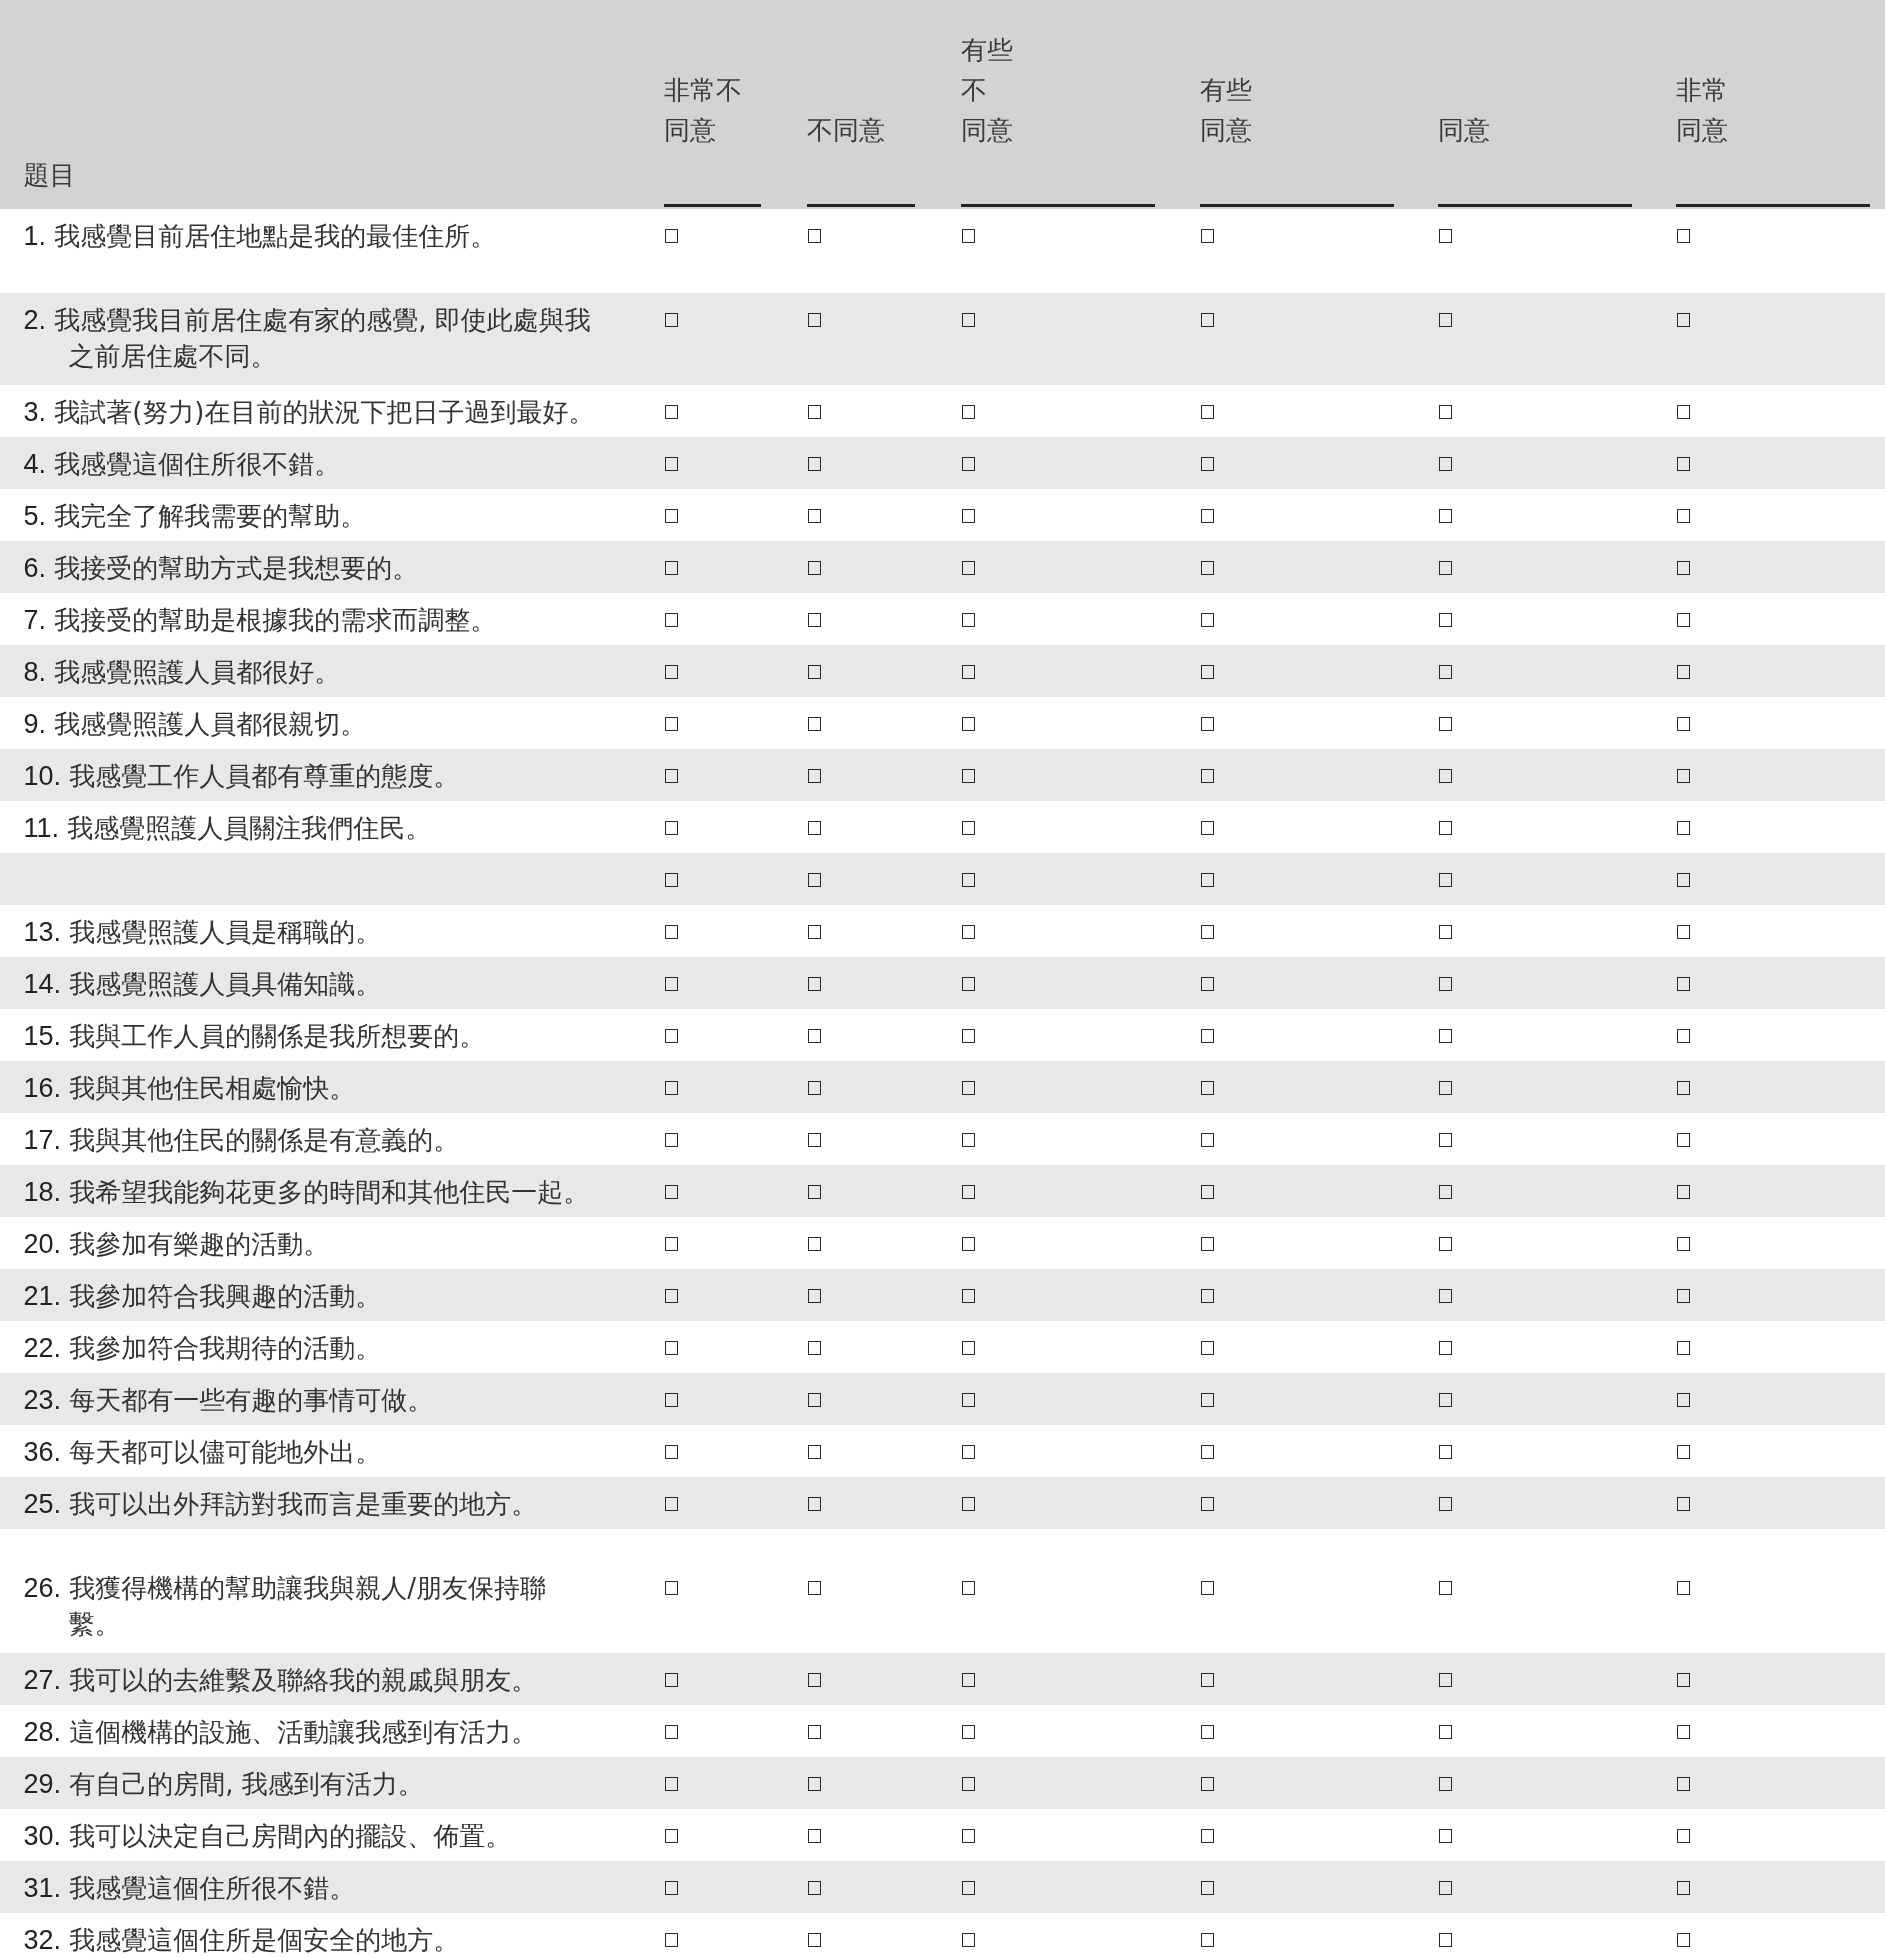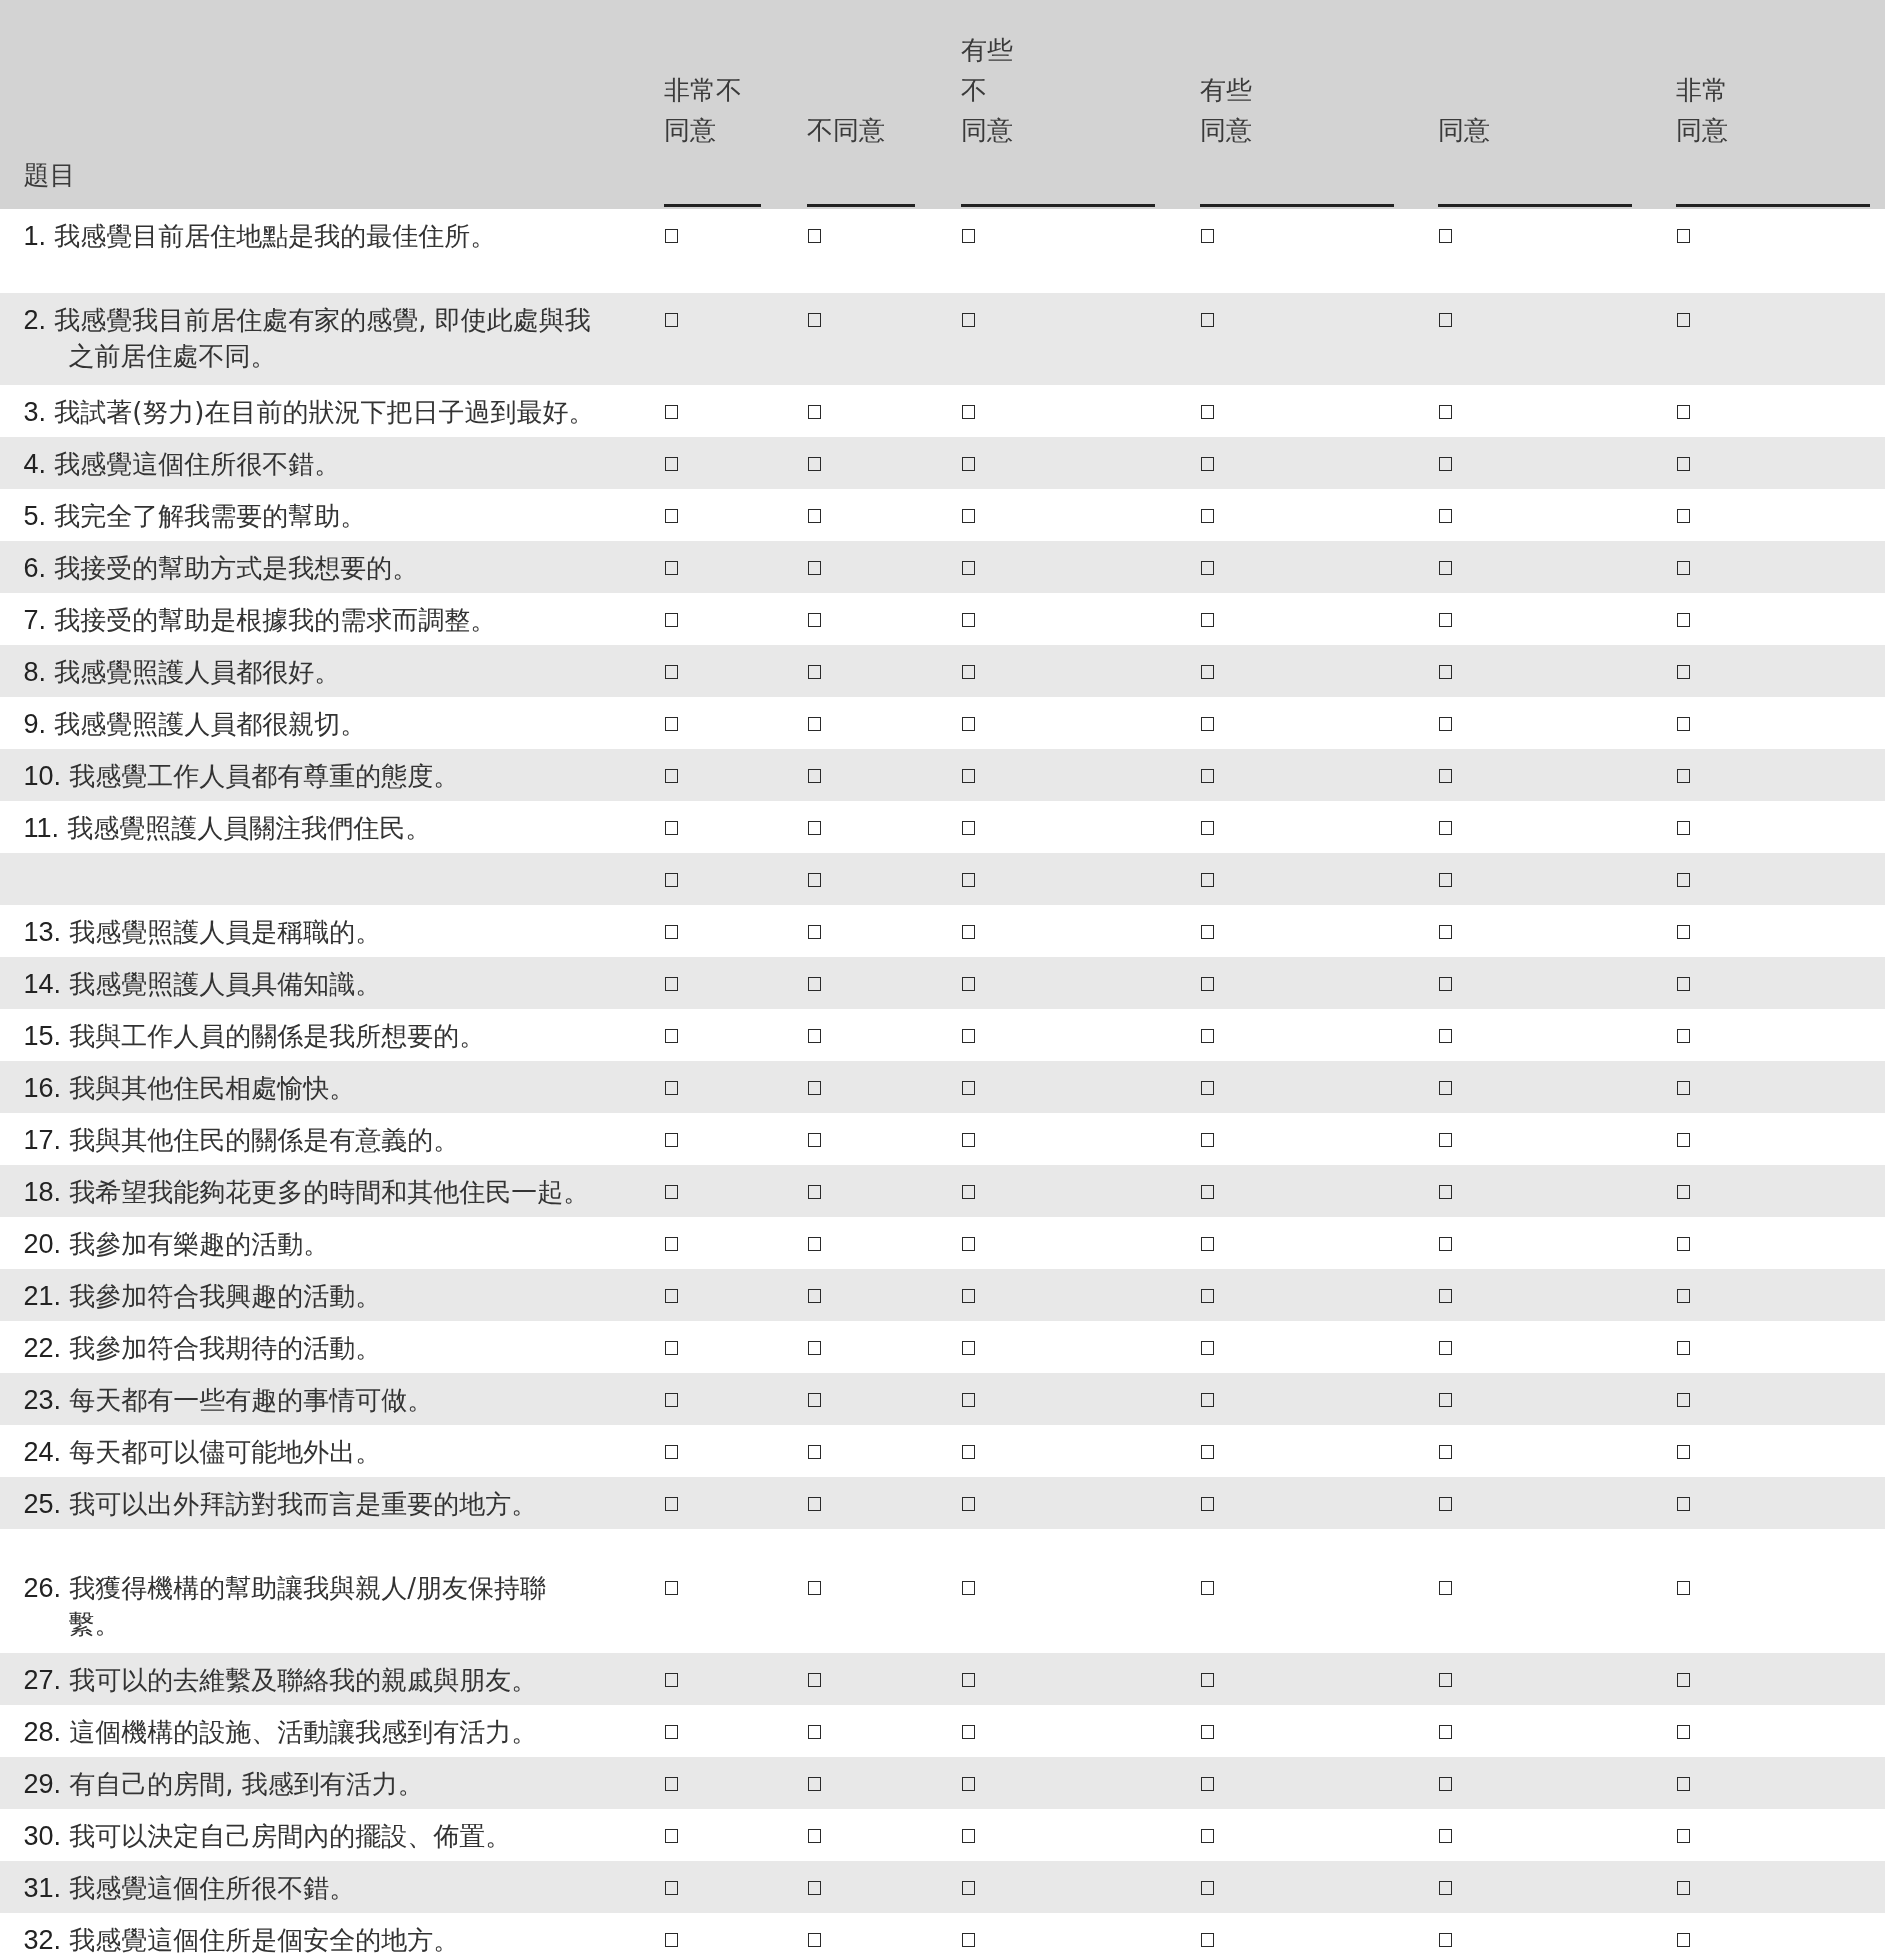--- a/index.html
+++ b/index.html
@@ -254,21 +254,21 @@
       <div class="row">
         <div class="qtext"><span class="n">23.</span> <span>每天都有一些有趣的事情可做。</span></div>
         <div class="cb" style="left:665px"></div>
         <div class="cb" style="left:808px"></div>
         <div class="cb" style="left:962px"></div>
         <div class="cb" style="left:1201px"></div>
         <div class="cb" style="left:1439px"></div>
         <div class="cb" style="left:1677px"></div>
       </div>
       <div class="row">
-        <div class="qtext"><span class="n">24.</span> <span>每天都可以儘可能地外出。</span></div>
+        <div class="qtext"><span class="n">36.</span> <span>每天都可以儘可能地外出。</span></div>
         <div class="cb" style="left:665px"></div>
         <div class="cb" style="left:808px"></div>
         <div class="cb" style="left:962px"></div>
         <div class="cb" style="left:1201px"></div>
         <div class="cb" style="left:1439px"></div>
         <div class="cb" style="left:1677px"></div>
       </div>
       <div class="row">
         <div class="qtext"><span class="n">25.</span> <span>我可以出外拜訪對我而言是重要的地方。</span></div>
         <div class="cb" style="left:665px"></div>

